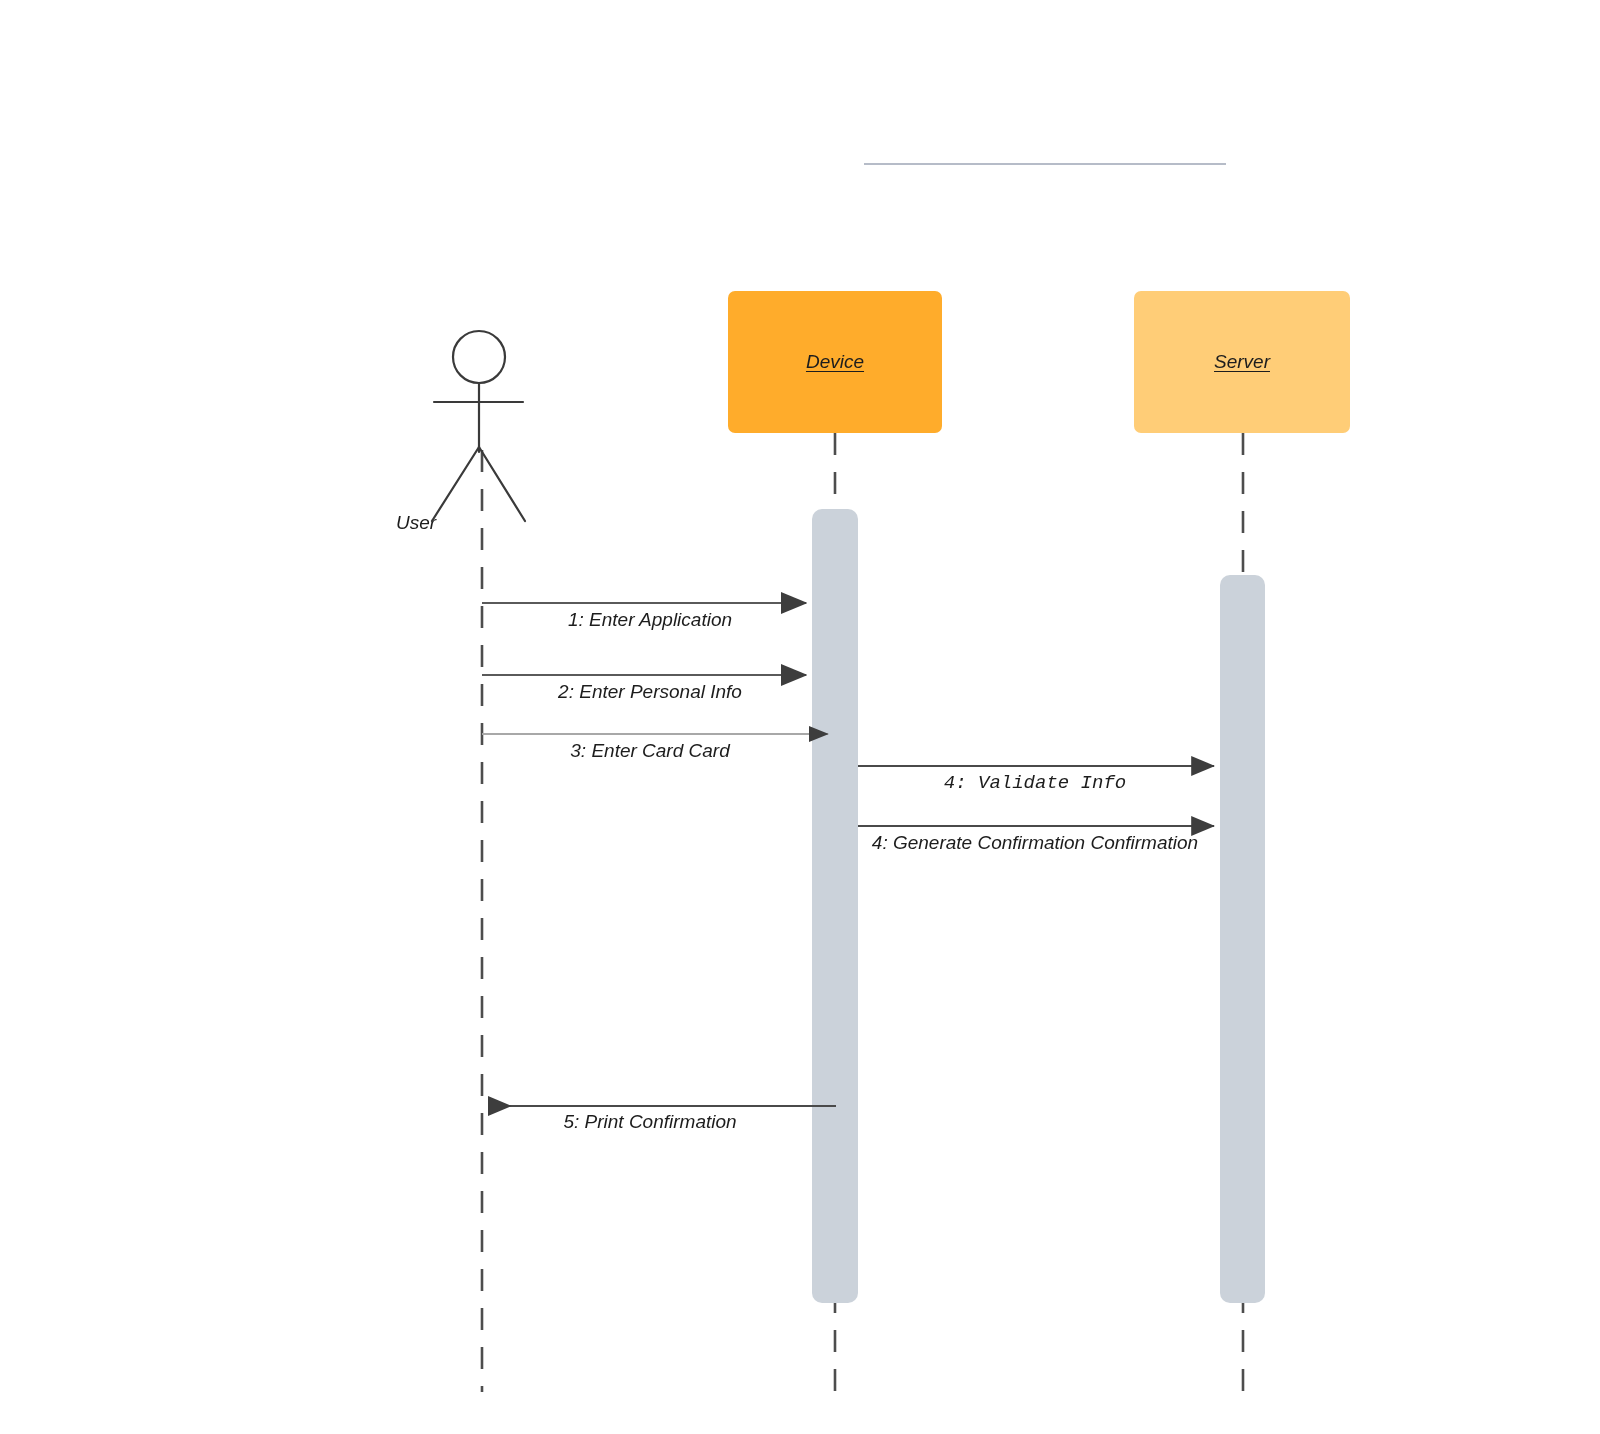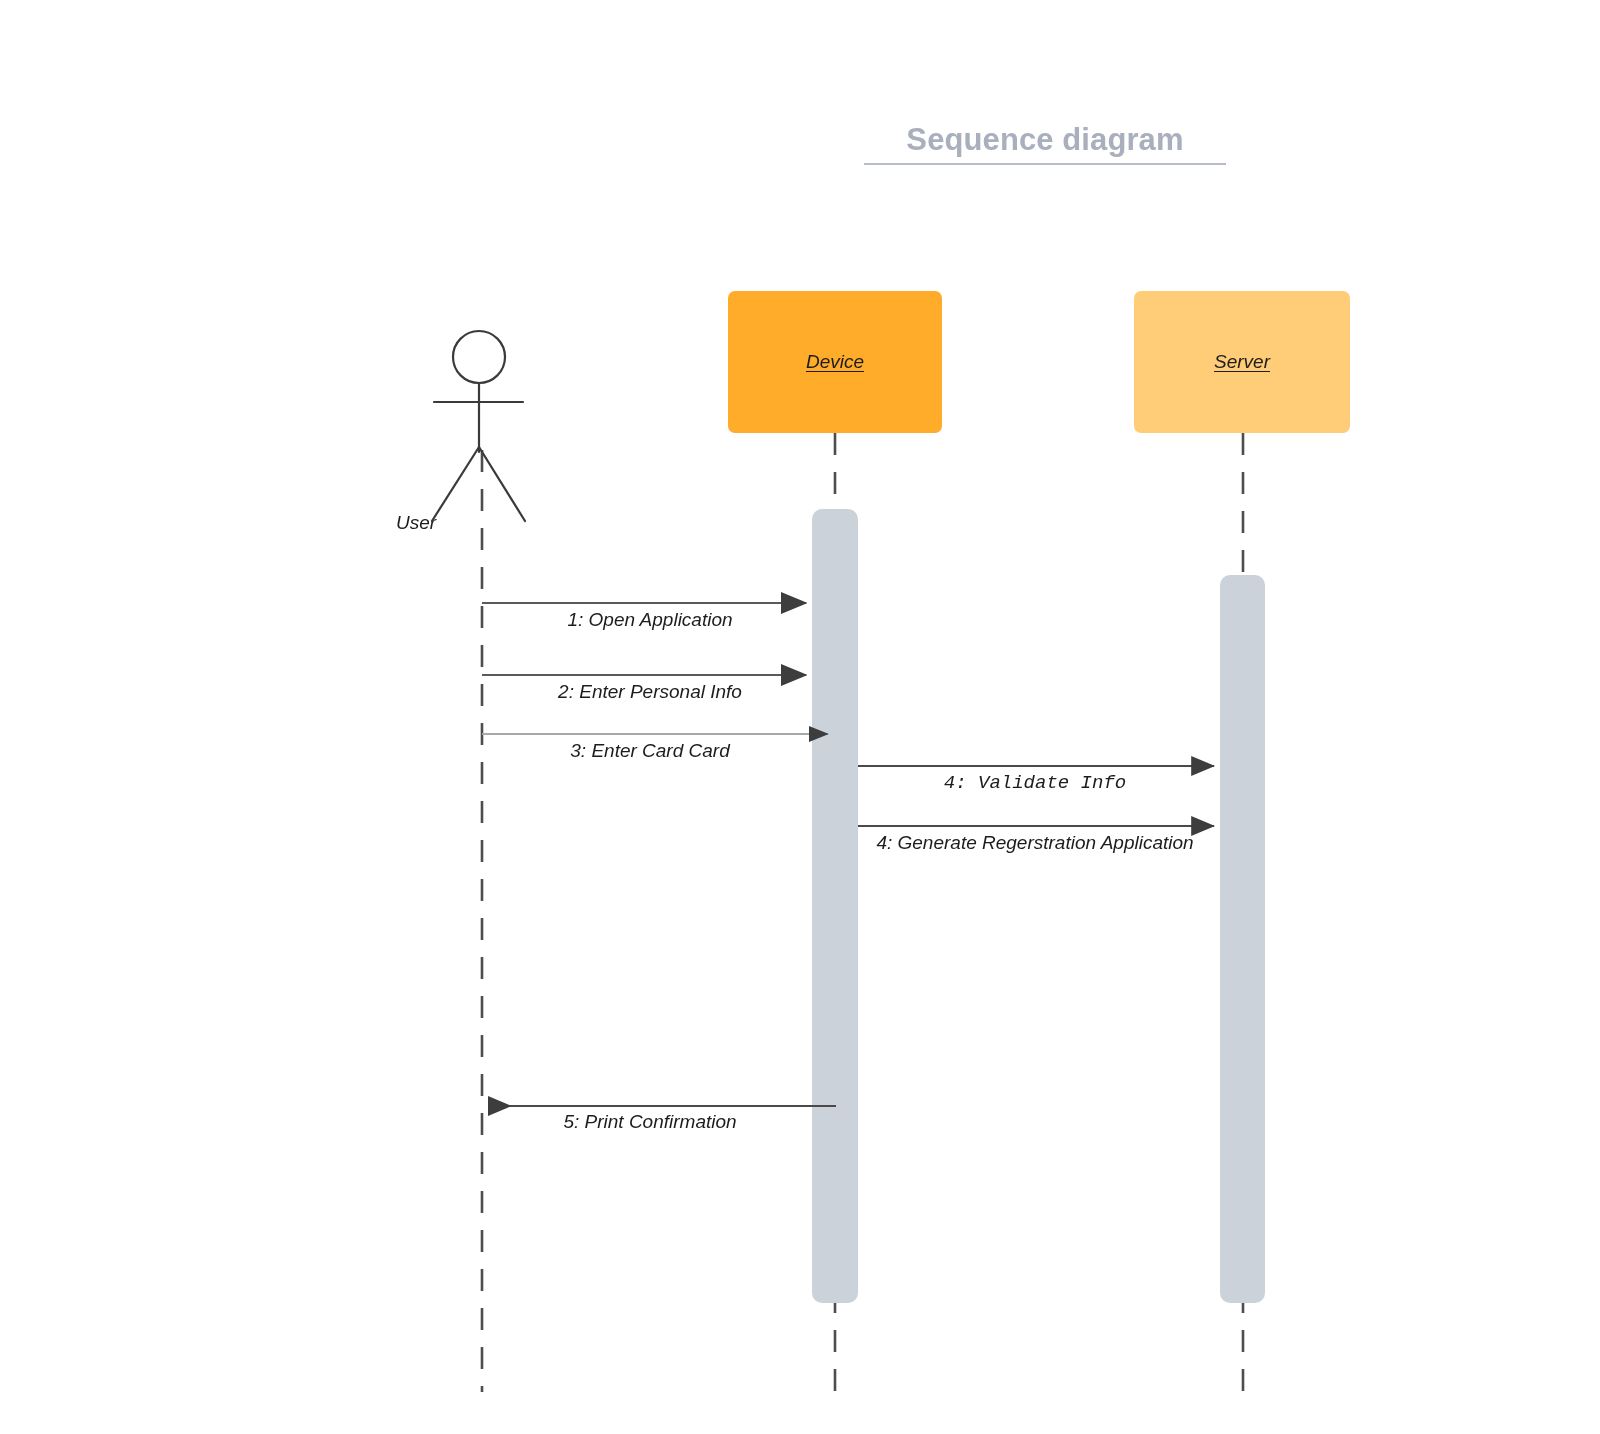--- a/index.html
+++ b/index.html
@@ -110,42 +110,41 @@
     color: #1d1d1d;
     white-space: nowrap;
     text-align: center;
   }
 </style>
 </head>
 <body>
 
 <div id="canvas">
 
-  <div class="doc-title">Sequence diagram</div>
   <div class="title-rule"></div>
 
   <div class="participant" id="participant-server">
     <span class="participant-label">Server</span>
   </div>
 
   <div class="participant" id="participant-device">
     <span class="participant-label">Device</span>
   </div>
 
   <div class="actor-label">User</div>
 
-  <div class="msg-label" style="left:450px; top:609px; width:400px;">1: Open Application</div>
+  <div class="msg-label" style="left:450px; top:609px; width:400px;">1: Enter Application</div>
 
   <div class="msg-label" style="left:450px; top:681px; width:400px;">2: Enter Personal Info</div>
 
   <div class="msg-label" style="left:450px; top:740px; width:400px;">3: Enter Card Card</div>
 
   <div class="msg-label" style="left:845px; top:772px; width:380px;font-family:Liberation Mono, monospace;">4: Validate Info</div>
 
-  <div class="msg-label" style="left:845px; top:832px; width:380px;">4: Generate Regerstration Application</div>
+  <div class="msg-label" style="left:845px; top:832px; width:380px;">4: Generate Confirmation Confirmation</div>
 
   <div class="msg-label" style="left:450px; top:1111px; width:400px;font-style:italic;">5: Print Confirmation</div>
 
   <svg id="diagram-svg" viewBox="0 0 1600 1434" xmlns="http://www.w3.org/2000/svg">
     <defs>
       <marker id="arrow-dark" viewBox="0 0 12 10" refX="11.4" refY="5" markerWidth="12" markerHeight="10" orient="auto-start-reverse">
         <path d="M 0 0 L 12 5 L 0 10 z" fill="#3d3d3d"></path>
       </marker>
       <marker id="arrow-dark-left" viewBox="0 0 12 10" refX="11.4" refY="5" markerWidth="12" markerHeight="10" orient="auto">
         <path d="M 12 0 L 0 5 L 12 10 z" fill="#3d3d3d"></path>

